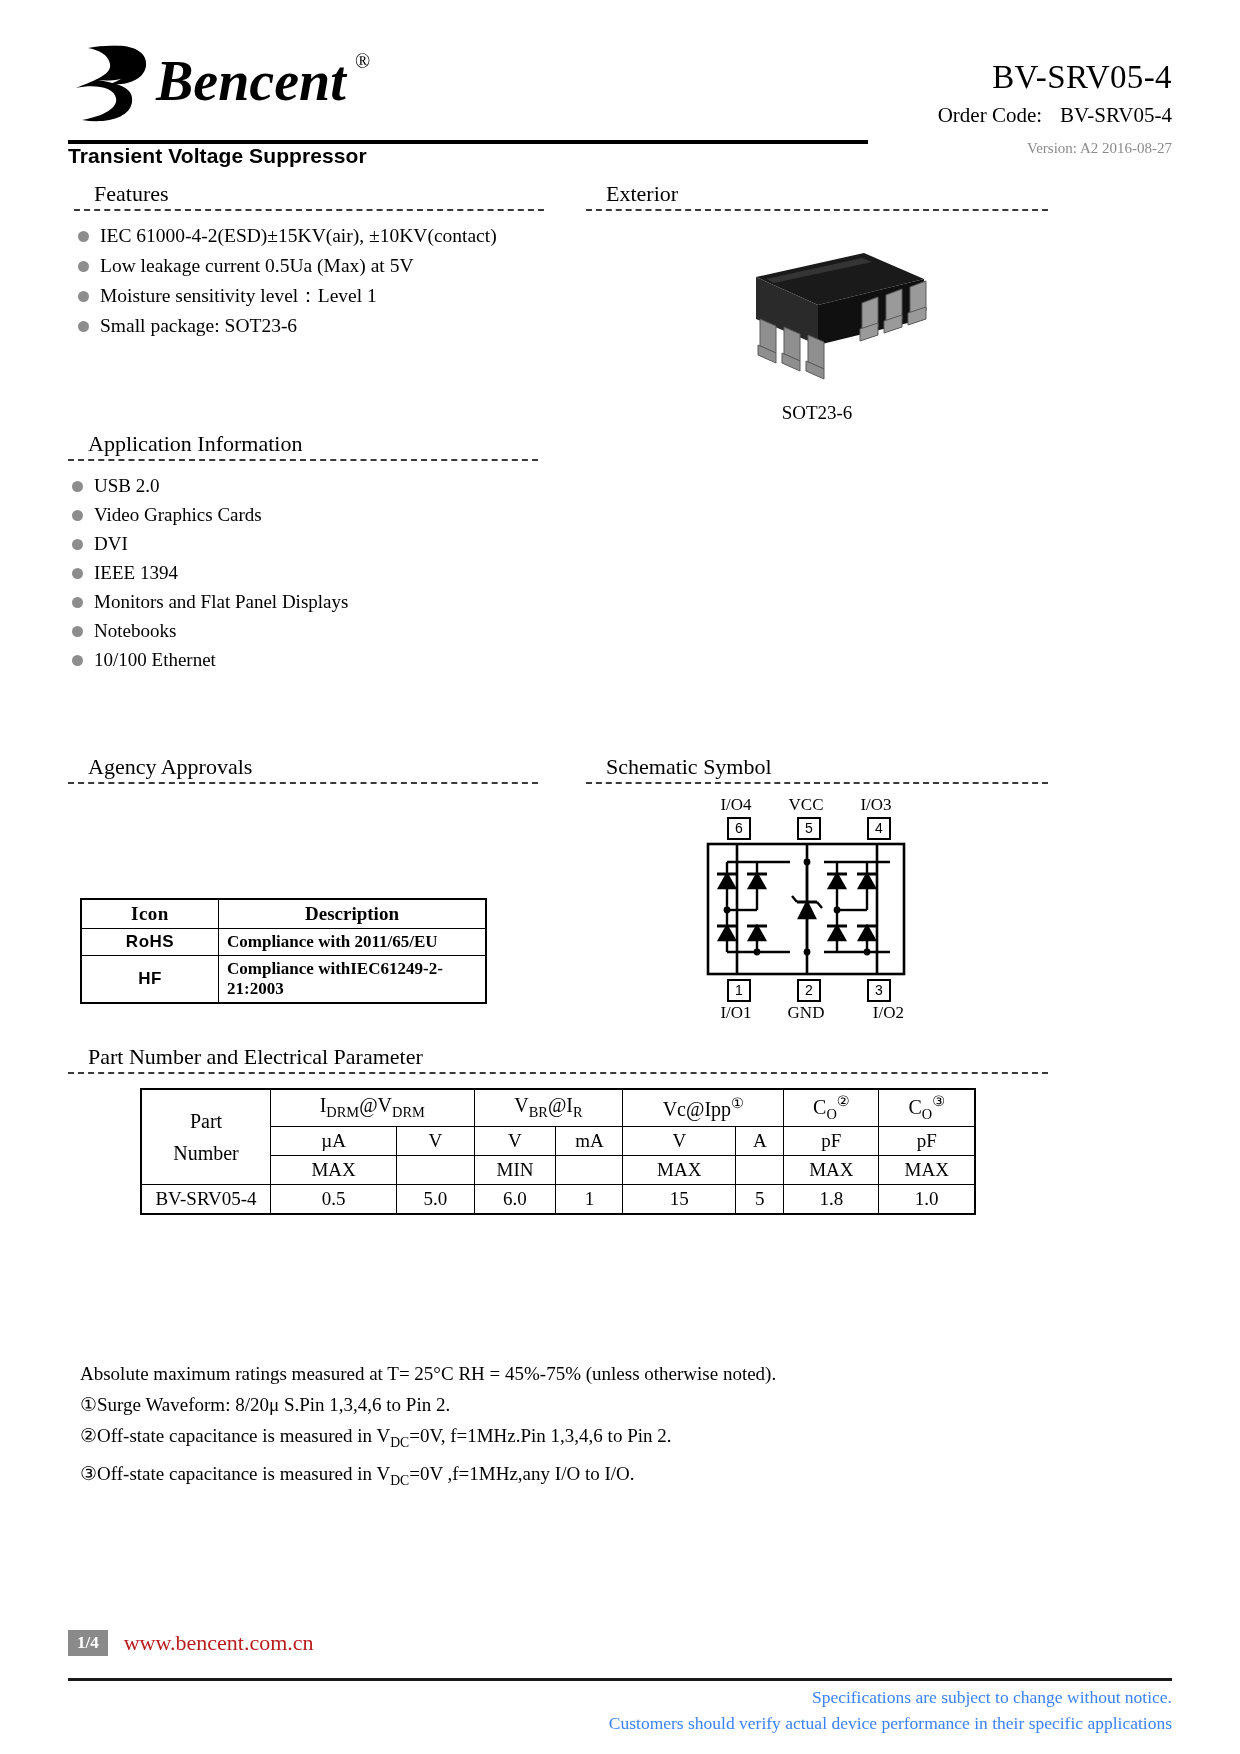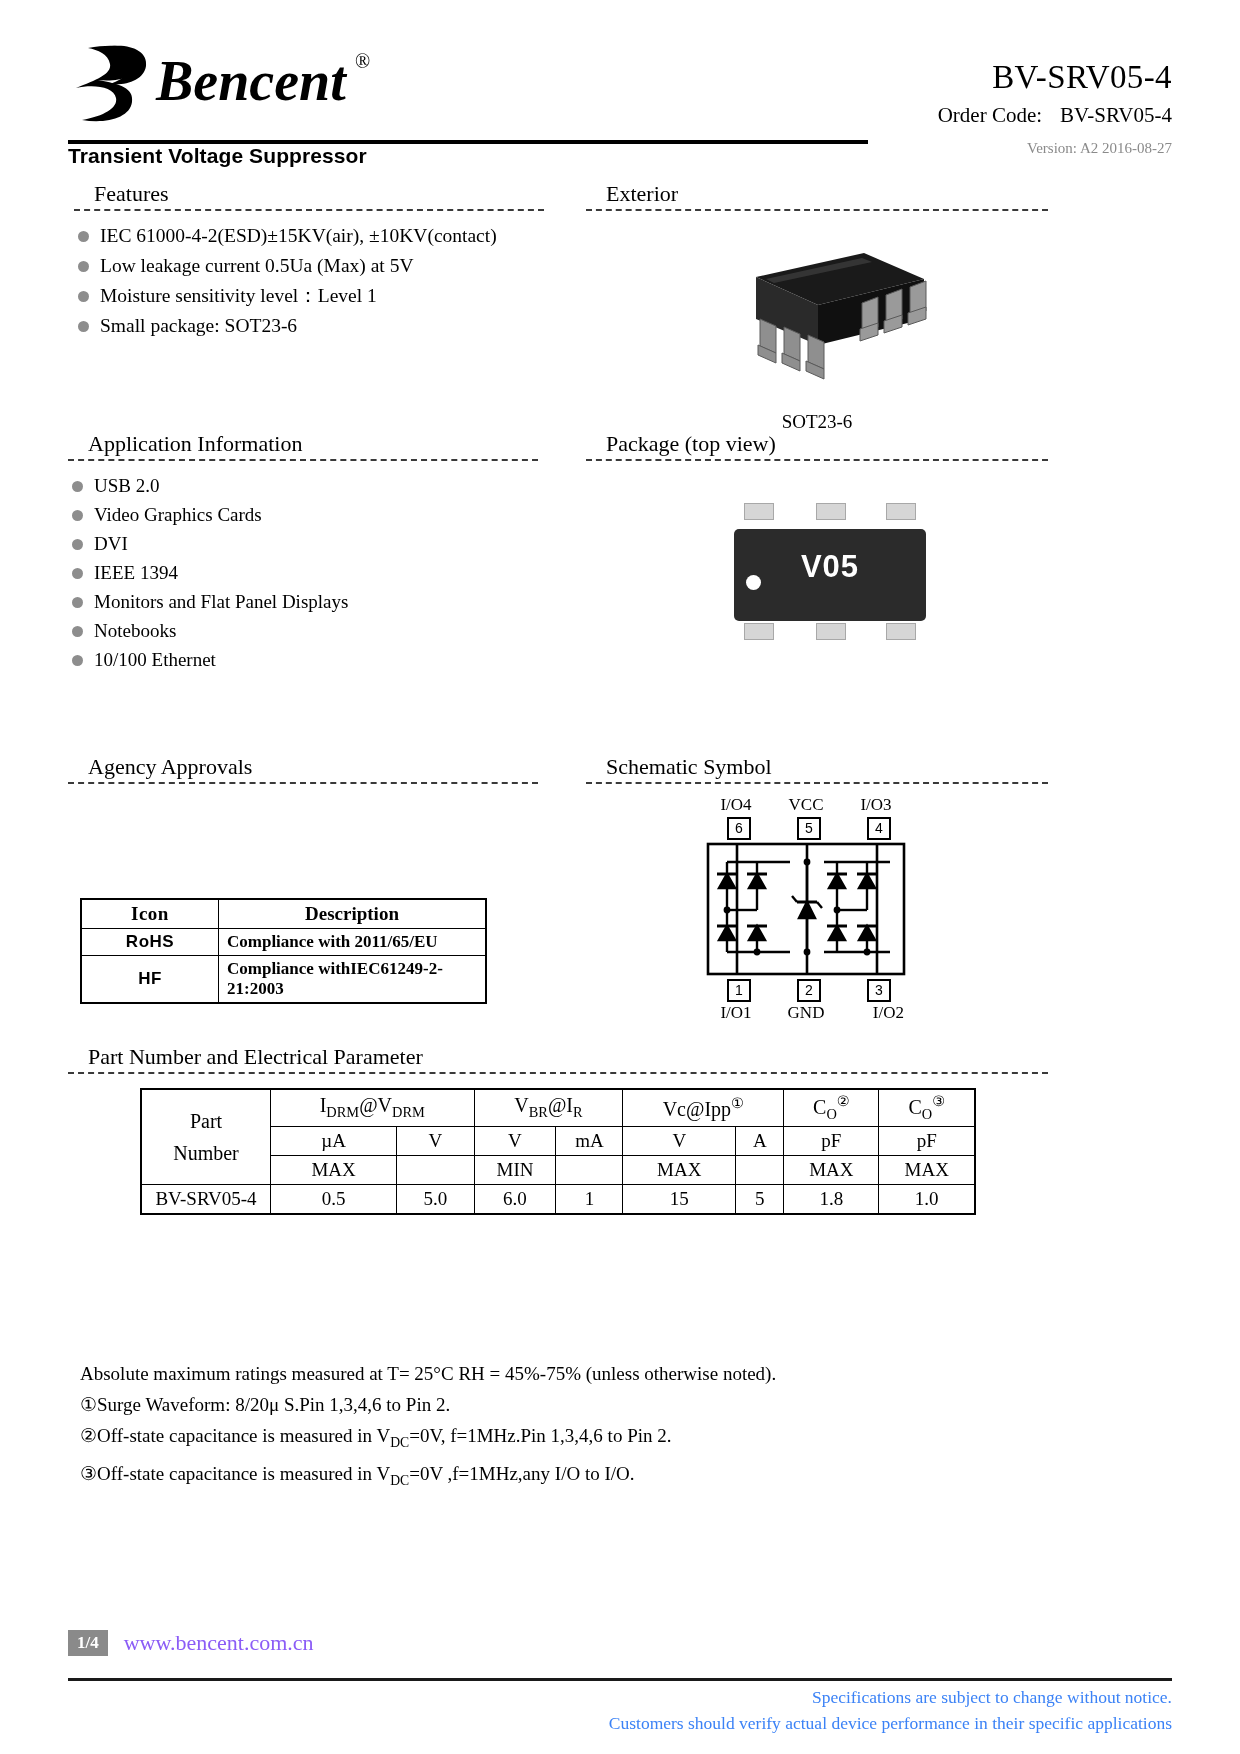--- a/index.html
+++ b/index.html
@@ -112,21 +112,21 @@
   .notes div{white-space:nowrap;}
 
   
   .footer{position:absolute;left:68px;top:1630px;width:1104px;}
   .pagebadge{
     display:inline-block;background:#8a8a8a;color:#fff;font-size:17px;
     padding:3px 9px;border-radius:0;font-family:"Liberation Serif",serif;font-weight:bold;
     vertical-align:middle;
   }
   .siteurl{
-    display:inline-block;margin-left:12px;font-size:22px;color:#8b5cf6;
+    display:inline-block;margin-left:12px;font-size:22px;color:#b91c1c;
     font-family:"Liberation Serif",serif;vertical-align:middle;
   }
   .footer-rule{position:absolute;left:68px;top:1678px;width:1104px;height:3px;background:#1a1a1a;}
   .disclaimer{
     position:absolute;right:68px;top:1684px;text-align:right;font-size:17.5px;
     color:#3b82f6;line-height:26px;font-family:"Liberation Serif",serif;
   }
 </style>
 </head>
 <body>
@@ -191,56 +191,38 @@
 
         <g fill="#9a9a9a" stroke="#5a5a5a" stroke-width="1">
           <polygon points="196,46 212,40 212,70 196,76"></polygon>
           <polygon points="194,72 212,66 212,78 194,84"></polygon>
           <polygon points="172,54 188,48 188,78 172,84"></polygon>
           <polygon points="170,80 188,74 188,86 170,92"></polygon>
           <polygon points="148,62 164,56 164,86 148,92"></polygon>
           <polygon points="146,88 164,82 164,94 146,100"></polygon>
         </g>
       </svg>
-      <div class="ext-caption" style="top:200px;">SOT23-6</div>
+      <div class="ext-caption" style="top:191px;">SOT23-6</div>
     </div>
   </div>
 
   <div class="sec" style="left:68px;top:432px;width:470px;">
     <div class="sec-title">Application Information</div>
     <div class="dashline"></div>
     <ul class="blist tight">
       <li>USB 2.0</li>
       <li>Video Graphics Cards</li>
       <li>DVI</li>
       <li>IEEE 1394</li>
       <li>Monitors and Flat Panel Displays</li>
       <li>Notebooks</li>
       <li>10/100 Ethernet</li>
     </ul>
   </div>
 
-  <div class="sec" style="left:586px;top:432px;width:462px;">
-    <div class="sec-title">Package (top view)</div>
-    <div class="dashline"></div>
-    <div style="position:relative;height:230px;">
-      <div class="pkg-wrap" style="left:148px;top:68px;width:196px;height:96px;">
-        <div class="pin" style="left:10px;top:-26px;"></div>
-        <div class="pin" style="left:82px;top:-26px;"></div>
-        <div class="pin" style="left:152px;top:-26px;"></div>
-        <div class="pkg-body">
-          <div class="pkg-mark">V05</div>
-          <div class="pkg-dot"></div>
-        </div>
-        <div class="pin" style="left:10px;top:94px;"></div>
-        <div class="pin" style="left:82px;top:94px;"></div>
-        <div class="pin" style="left:152px;top:94px;"></div>
-      </div>
-    </div>
-  </div>
 
   <div class="sec" style="left:68px;top:755px;width:470px;">
     <div class="sec-title">Agency Approvals</div>
     <div class="dashline"></div>
   </div>
 
   <table class="agency" style="left:80px;top:898px;width:407px;">
     <tbody>
         <tr>
       <th class="icon-cell" style="font-family:'Liberation Serif',serif;">Icon</th>

